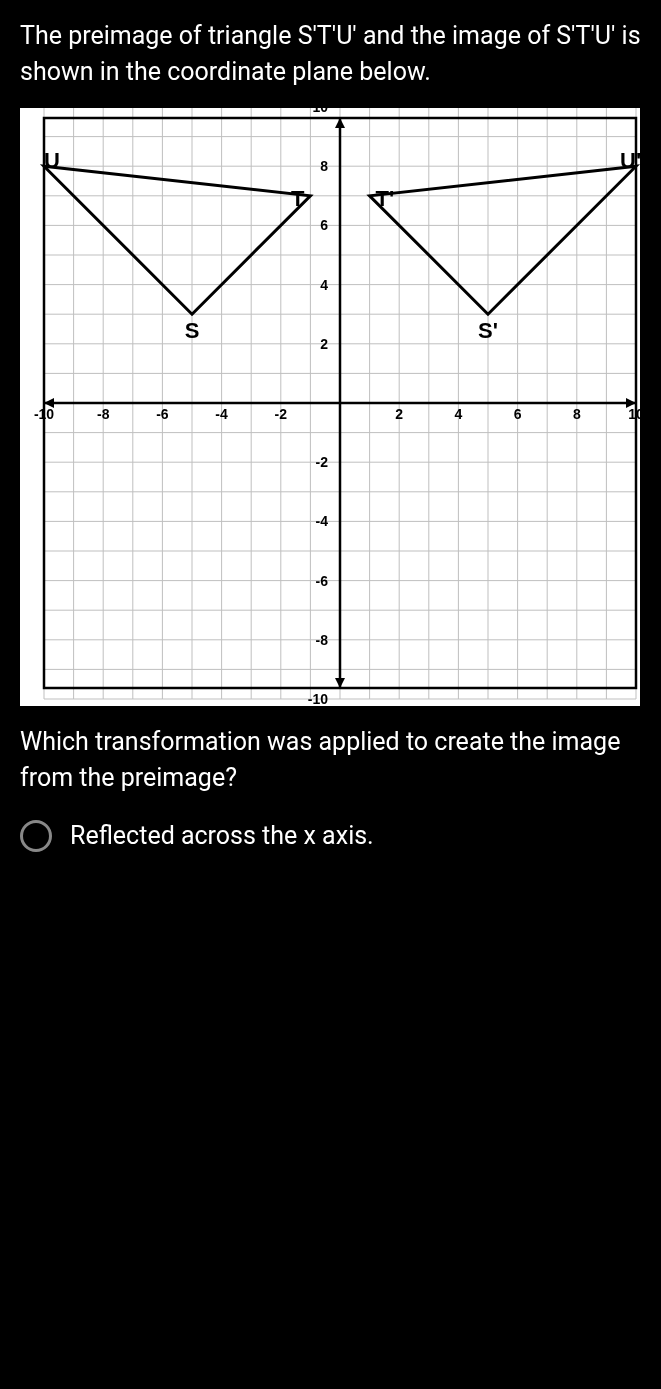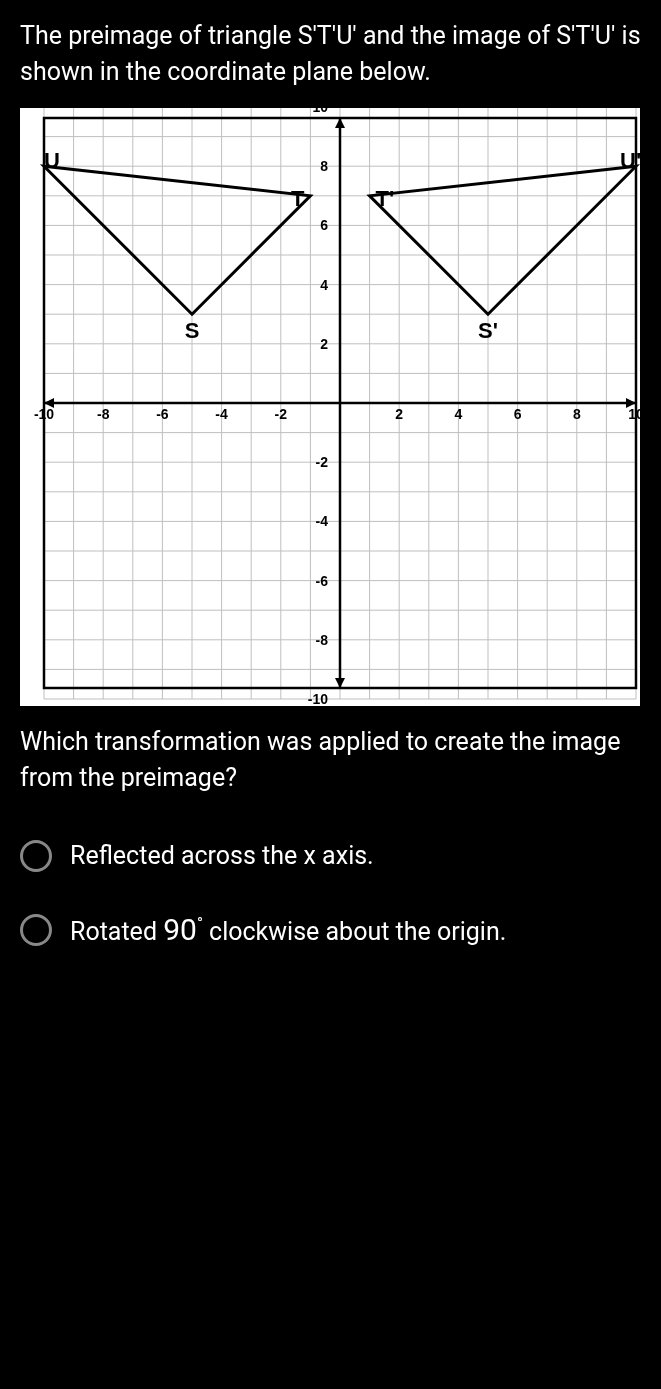--- a/index.html
+++ b/index.html
@@ -14,22 +14,22 @@
   }
   .question-text { margin-bottom: 17px; }
   .graph-wrapper {
     background: #fff;
     width: 620px;
     height: 598px;
     position: relative;
     margin-bottom: 18px;
   }
   .graph-wrapper svg { position: absolute; inset: 0; }
-  .followup { margin-bottom: 42px; }
-  .options { display: flex; flex-direction: column; gap: 34px; }
+  .followup { margin-bottom: 22px; }
+  .options { display: flex; flex-direction: column; gap: 62px; }
   .option {
     display: flex;
     align-items: center;
     gap: 18px;
     cursor: pointer;
   }
   .radio {
     flex: 0 0 auto;
     width: 32px;
     height: 32px;
@@ -141,19 +141,13 @@
 </svg>
 </div>
 
 <div class="followup">Which transformation was applied to create the image from the preimage?</div>
 
 <div class="options">
   <div class="option">
     <div class="radio"></div>
     <div class="option-text">Reflected across the x axis.</div>
   </div>
-  <div class="option">
-    <div class="radio"></div>
-    <div class="option-text">
-      <span>Rotated </span><span class="deg"><span>90</span><sup>°</sup></span><span> clockwise about the origin.</span>
-    </div>
-  </div>
 </div>
 
 </body></html>

